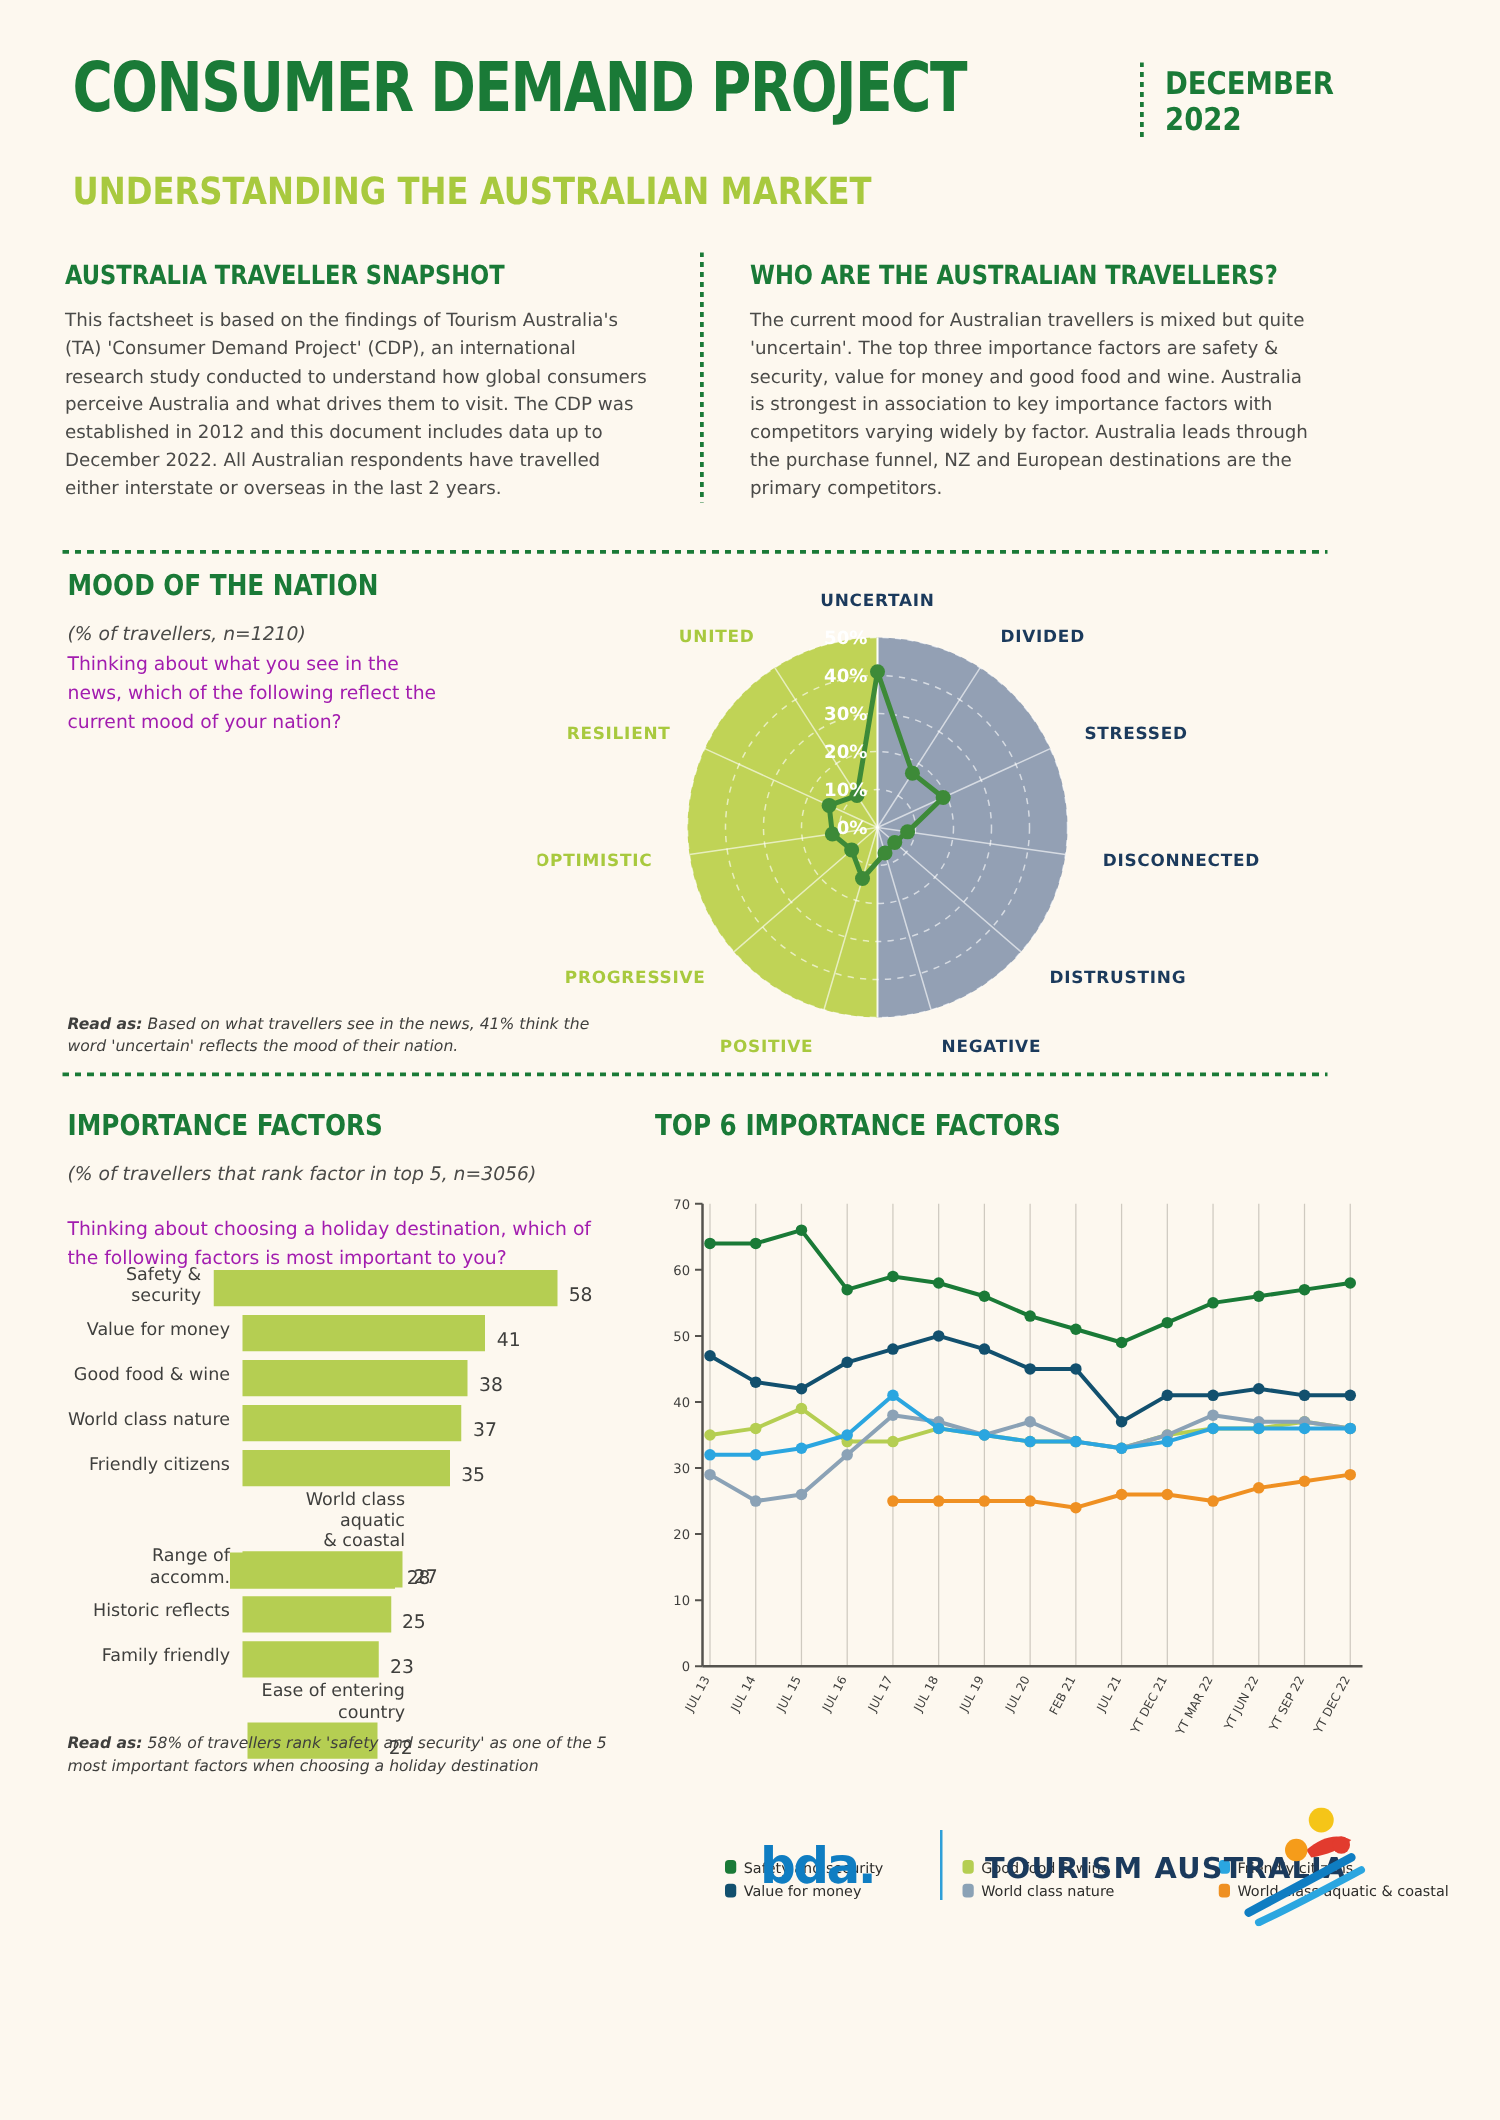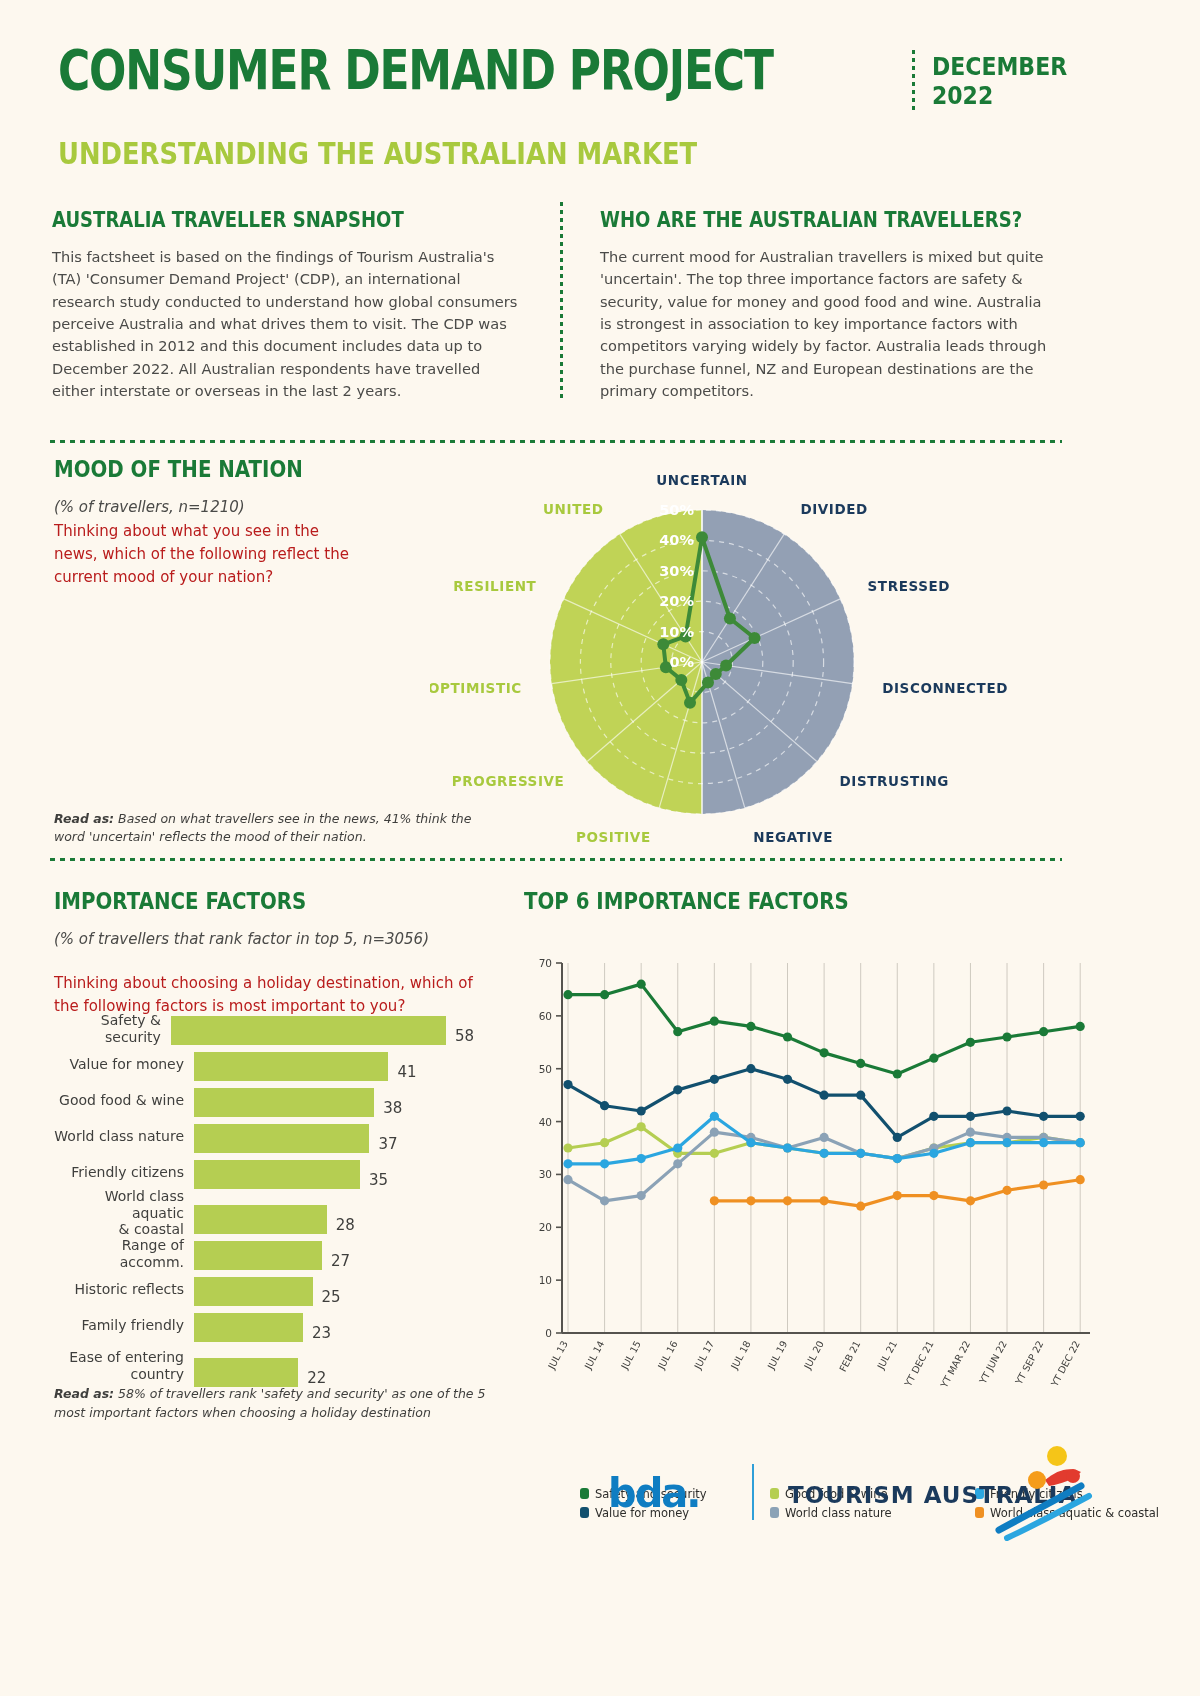--- a/index.html
+++ b/index.html
@@ -74,35 +74,35 @@
     transform: scaleX(0.86); transform-origin: left top;
     white-space: nowrap;
   }
   #mood-head { left: 54px; top: 456px; }
   .meta-note {
     position: absolute; font-size: 15px; font-style: italic;
     color: #4a4a48; font-weight: bold; white-space: nowrap;
   }
   #mood-n { left: 54px; top: 498px; font-weight: normal; }
   .q-text {
-    position: absolute; font-size: 15px; line-height: 1.52; color: #b91c1c;
+    position: absolute; font-size: 15px; line-height: 1.52; color: #a21caf;
   }
   #mood-q { left: 54px; top: 520px; width: 300px; }
   #mood-readas {
     position: absolute; left: 54px; top: 810px; width: 420px;
     font-size: 12.5px; font-style: italic; line-height: 1.45; color: #3f3f3d;
   }
   #mood-readas b { font-weight: bold; }
   
   #imp-head { left: 54px; top: 888px; }
   #imp-n    { left: 54px; top: 930px; font-weight: normal; }
   #imp-q    { left: 54px; top: 972px; width: 420px; }
   #bars { position: absolute; left: 54px; top: 1012px; width: 420px; }
   .bar-row { display: flex; align-items: center; height: 33px; margin-bottom: 3px; }
-  .bar-row.two { height: 42px; }
+  .bar-row.two { height: 42px; flex-direction: column; }
   .bar-label {
     width: 140px; text-align: right; padding-right: 10px;
     font-size: 14px; color: #3f3f3d; line-height: 1.18;
   }
   .bar-track { flex: 1; position: relative; height: 100%; display:flex; align-items:flex-end; }
   .bar-fill { height: 29px; background: #b5ce52; }
   .bar-val { font-size: 15px; color: #3f3f3d; margin-left: 9px; white-space: nowrap; }
   #imp-readas {
     position: absolute; left: 54px; top: 1385px; width: 440px;
     font-size: 12.5px; font-style: italic; line-height: 1.5; color: #3f3f3d;

